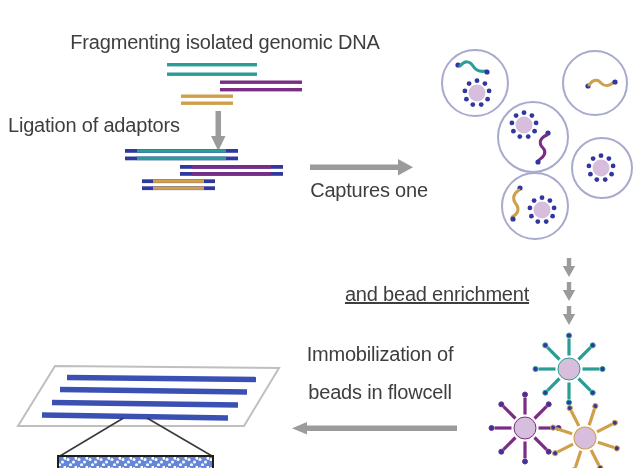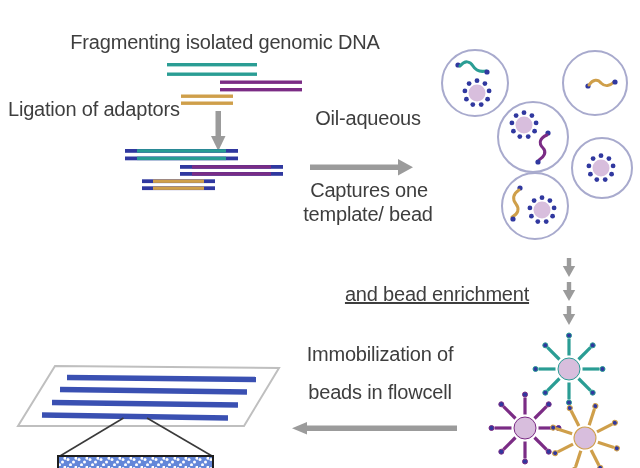--- a/index.html
+++ b/index.html
@@ -171,21 +171,19 @@
     </g>
 
     <g>
       <line x1="123.5" y1="393" x2="60" y2="431" class="callout-line"></line>
       <line x1="147" y1="393" x2="212" y2="431" class="callout-line"></line>
       <rect x="58" y="431" width="155" height="22" fill="url(#beadDots)" stroke="#1e1e1e" stroke-width="2"></rect>
     </g>
   </svg>
 
   <div class="lbl lblc" style="left:225px;top:6px;">Fragmenting isolated genomic DNA</div>
-  <div class="lbl" style="left:8px;top:73px;">Ligation of adaptors</div>
-  <div class="lbl lblc" style="left:368px;top:82px;">Oil-aqueous</div>
+  <div class="lbl" style="left:8px;top:89px;">Ligation of adaptors</div>
   <div class="lbl lblc" style="left:369px;top:154px;">Captures one</div>
-  <div class="lbl lblc" style="left:368px;top:178px;">template/ bead</div>
   <div class="lbl lblc" style="left:437px;top:258px;text-decoration:underline;">and bead enrichment</div>
   <div class="lbl lblc" style="left:380px;top:318px;">Immobilization of</div>
   <div class="lbl lblc" style="left:380px;top:356px;">beads in flowcell</div>
 
 </div>
 
 </body></html>

